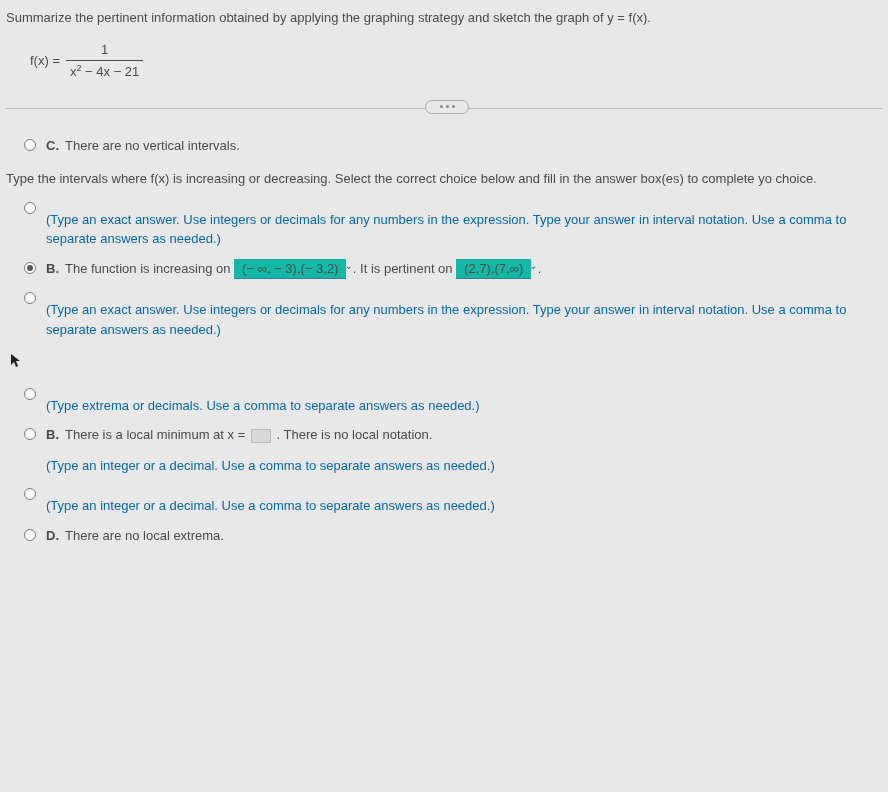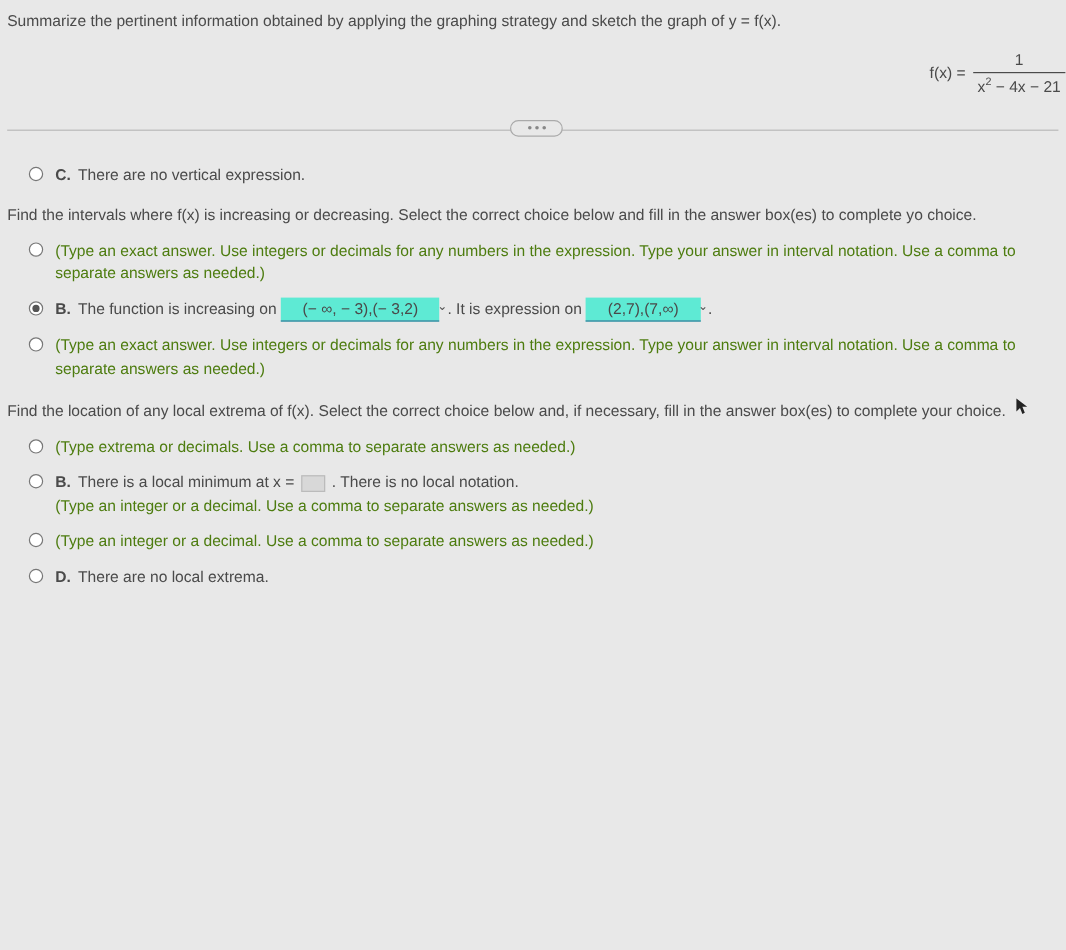--- a/index.html
+++ b/index.html
@@ -15,21 +15,20 @@
       padding: 8px 0 0 6px;
     }
     .question-intro {
       margin-bottom: 12px;
       color: #4a4a4a;
     }
     .formula {
       margin: 8px 0 18px 24px;
       display: flex;
       align-items: center;
-      justify-content: flex-end;
     }
     .formula-lhs { margin-right: 6px; }
     .fraction {
       display: inline-flex;
       flex-direction: column;
       align-items: center;
       vertical-align: middle;
     }
     .fraction .num { padding: 0 4px 1px 4px; }
     .fraction .den { border-top: 1px solid #4a4a4a; padding: 1px 4px 0 4px; }
@@ -80,40 +79,40 @@
     .radio.selected::after {
       content: "";
       width: 6px; height: 6px;
       border-radius: 50%;
       background: #555;
     }
     .choice-letter { font-weight: bold; margin-right: 6px; }
     .choice-body { flex: 1; padding-right: 6px; }
     .choice-text { }
     .hint {
-      color: #4d7c0f;
-      margin-top: 0;
+      color: #0369a1;
+      margin-top: 11px;
     }
     .prompt {
       margin: 14px 0 10px 0;
       padding-right: 4px;
     }
     .answer-box {
       display: inline-block;
       width: 20px;
       height: 14px;
       background: #d8d8d8;
       border: 1px solid #bbb;
       vertical-align: middle;
       margin: 0 2px;
     }
     .answer-fill {
-      background: #5eead4;
+      background: #14b8a6;
       border-bottom: 1px solid #3a7a9a;
-      padding: 0 18px;
+      padding: 0 8px;
       display: inline-block;
     }
     .edit-caret {
       display: inline-block;
       position: relative;
       top: -4px;
       margin-left: -2px;
       font-size: 10px;
       color: #555;
     }
@@ -143,51 +142,50 @@
   <div class="divider-bubble">
     <span class="dot"></span>
       <span class="dot"></span>
       <span class="dot"></span>
   </div>
 </div>
 
 <div class="choice-row">
   <span class="radio"></span>
   <div class="choice-body">
-    <span class="choice-letter">C.</span><span class="choice-text">There are no vertical expression.</span>
-  </div>
-</div>
-
-<div class="prompt">Find the intervals where f(x) is increasing or decreasing. Select the correct choice below and fill in the answer box(es) to complete yo choice.</div>
+    <span class="choice-letter">C.</span><span class="choice-text">There are no vertical intervals.</span>
+  </div>
+</div>
+
+<div class="prompt">Type the intervals where f(x) is increasing or decreasing. Select the correct choice below and fill in the answer box(es) to complete yo choice.</div>
 
 <div class="choice-row">
   <span class="radio"></span>
   <div class="choice-body">
     <div class="hint">(Type an exact answer. Use integers or decimals for any numbers in the expression. Type your answer in interval notation. Use a comma to separate answers as needed.)</div>
   </div>
 </div>
 
 <div class="choice-row">
   <span class="radio selected"></span>
   <div class="choice-body">
     <div class="choice-text">
-      <span class="choice-letter">B.</span><span>The function is increasing on </span><span class="answer-fill">(− ∞, − 3),(− 3,2)</span><span class="edit-caret">⌄</span><span>. It is expression on </span><span class="answer-fill">(2,7),(7,∞)</span><span class="edit-caret">⌄</span><span>.</span>
+      <span class="choice-letter">B.</span><span>The function is increasing on </span><span class="answer-fill">(− ∞, − 3),(− 3,2)</span><span class="edit-caret">⌄</span><span>. It is pertinent on </span><span class="answer-fill">(2,7),(7,∞)</span><span class="edit-caret">⌄</span><span>.</span>
     </div>
   </div>
 </div>
 
 <div class="choice-row">
   <span class="radio"></span>
   <div class="choice-body">
     <div class="hint">(Type an exact answer. Use integers or decimals for any numbers in the expression. Type your answer in interval notation. Use a comma to separate answers as needed.)</div>
   </div>
 </div>
 
 <div class="prompt">
-  <span>Find the location of any local extrema of f(x). Select the correct choice below and, if necessary, fill in the answer box(es) to complete your choice.</span>
   <span class="cursor">
     <svg width="12" height="16" viewBox="0 0 12 16">
         <path d="M1 1 L1 12 L4 9 L6 14 L8 13 L6 8 L10 8 Z" fill="#222"></path>
       </svg>
   </span>
 </div>
 
 <div class="choice-row">
   <span class="radio"></span>
   <div class="choice-body">

